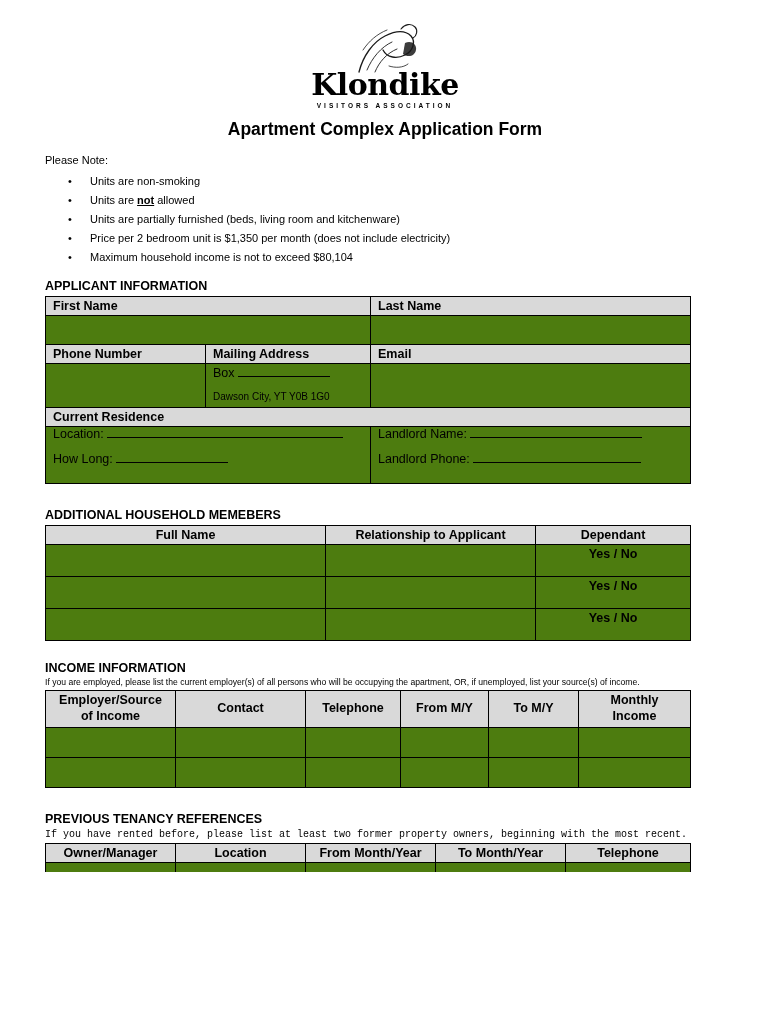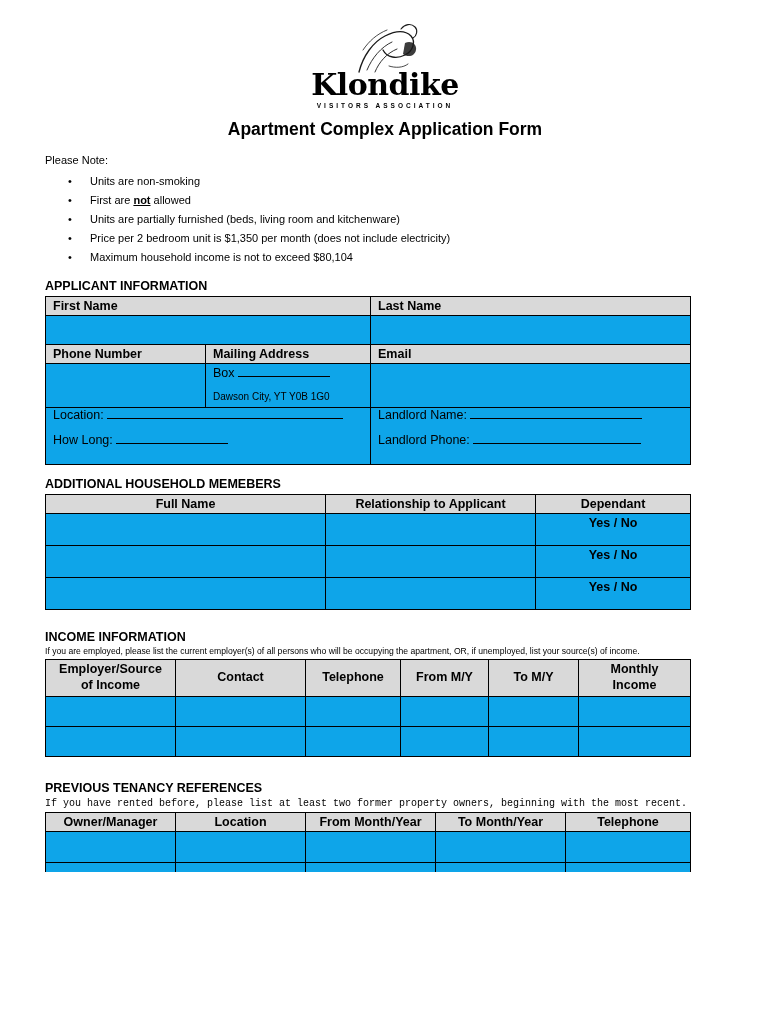--- a/index.html
+++ b/index.html
@@ -28,42 +28,42 @@
   .notes ul { list-style:none; }
   .notes li { display:flex; padding-left:23px; margin-bottom:7px; line-height:1.1; }
   .notes .bullet { width:22px; flex:none; }
   .em { font-weight:bold; text-decoration:underline; }
 
   
   .sec-heading { font-size:12.5px; font-weight:bold; }
 
   
   .tbl { border-collapse:collapse; width:645px; table-layout:fixed; margin-top:3px; }
-  .tbl td { border:1px solid #000; font-size:12.5px; padding:2px 7px; vertical-align:top; background:#0ea5e9; }
+  .tbl td { border:1px solid #000; font-size:12.5px; padding:2px 7px; vertical-align:top; background:#4d7c0f; }
   .tbl tr.hdr td { background:var(--table-header-bg, #d9d9d9); font-weight:bold; }
   .center { text-align:center; }
 
   
   .blank { display:inline-block; border-bottom:1px solid #000; height:11px; vertical-align:baseline; }
   .blank-box      { width:92px; }
   .blank-location { width:236px; }
   .blank-howlong  { width:112px; }
   .blank-lname    { width:172px; }
   .blank-lphone   { width:168px; }
 
   
   .fill-row td { height:29px; }
   .mailing-row td { height:44px; }
   .mailing-line { white-space:nowrap; }
   .city-line { font-size:10px; margin-top:11px; }
   .residence-row td { height:57px; padding-top:0; }
   .res-line { margin-bottom:11px; white-space:nowrap; }
 
   
-  .sec-household { margin-top:12px; }
+  .sec-household { margin-top:24px; }
   .household-tbl tr.data td { height:32px; }
   .yesno { font-weight:bold; text-align:center; vertical-align:middle; }
 
   
   .sec-income { margin-top:20px; }
   .small-note { font-size:8.6px; margin-top:2px; white-space:nowrap; }
   .income-tbl tr.hdr td { white-space:pre-line; text-align:center; vertical-align:middle; height:37px; line-height:1.25; }
   .income-tbl tr.data td { height:30px; }
 
   
@@ -96,21 +96,21 @@
 
   <div class="notes">
     <div class="notes-heading">Please Note:</div>
     <ul>
       <li>
         <span class="bullet">•</span>
         <span><span>Units are non-smoking</span><span class="em"></span><span></span></span>
       </li>
       <li>
         <span class="bullet">•</span>
-        <span><span>First are </span><span class="em">not</span><span> allowed</span></span>
+        <span><span>Units are </span><span class="em">not</span><span> allowed</span></span>
       </li>
       <li>
         <span class="bullet">•</span>
         <span><span>Units are partially furnished (beds, living room and kitchenware)</span><span class="em"></span><span></span></span>
       </li>
       <li>
         <span class="bullet">•</span>
         <span><span>Price per 2 bedroom unit is $1,350 per month (does not include electricity)</span><span class="em"></span><span></span></span>
       </li>
       <li>
@@ -142,20 +142,23 @@
         <td>Mailing Address</td>
         <td>Email</td>
       </tr>
       <tr class="mailing-row">
         <td></td>
         <td>
           <div class="mailing-line"><span>Box</span> <span class="blank blank-box"></span></div>
           <div class="city-line">Dawson City, YT  Y0B 1G0</div>
         </td>
         <td></td>
+      </tr>
+      <tr class="hdr">
+        <td colspan="3">Current Residence</td>
       </tr>
       <tr class="residence-row">
         <td colspan="2">
           <div class="res-line"><span>Location:</span> <span class="blank blank-location"></span></div>
           <div class="res-line"><span>How Long:</span> <span class="blank blank-howlong"></span></div>
         </td>
         <td>
           <div class="res-line"><span>Landlord Name:</span> <span class="blank blank-lname"></span></div>
           <div class="res-line"><span>Landlord Phone:</span> <span class="blank blank-lphone"></span></div>
         </td>

